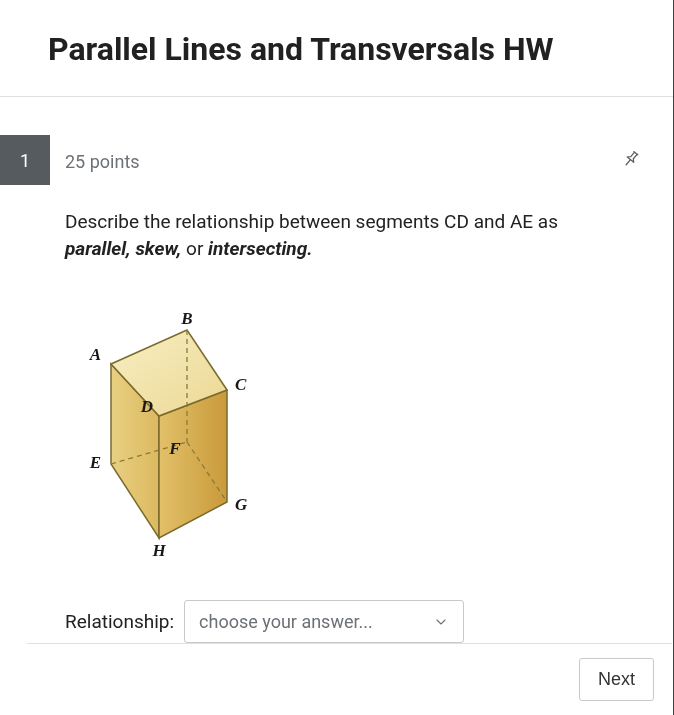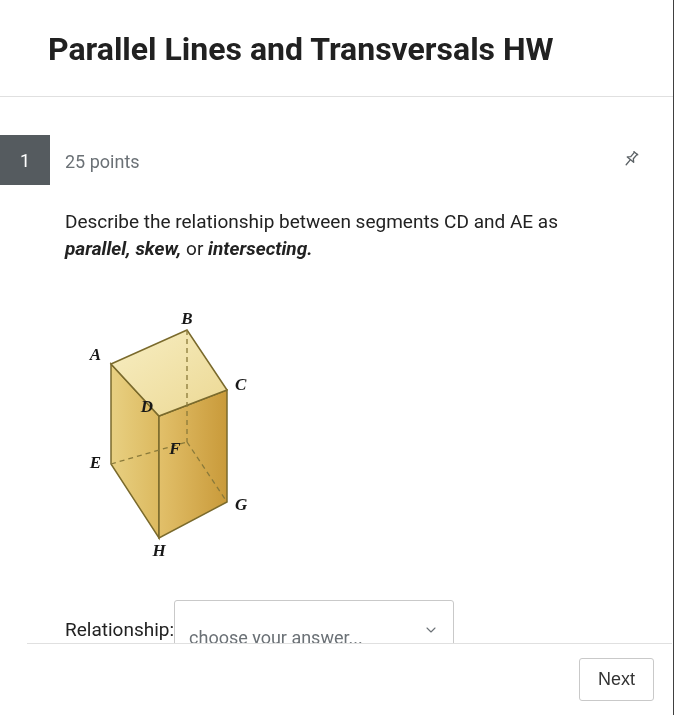--- a/index.html
+++ b/index.html
@@ -81,33 +81,34 @@
     .question-text .emph {
       font-style: italic;
       font-weight: 700;
     }
     .figure-wrap {
       padding: 18px 0 14px 12px;
     }
     .answer-row {
       display: flex;
       align-items: center;
+      gap: 10px;
       padding: 18px 0 28px 0;
     }
     .answer-label {
       font-size: 19px;
       color: #222;
     }
     .select-wrap {
       position: relative;
       display: inline-flex;
       align-items: center;
       border: 1px solid #c9c9c9;
       border-radius: 3px;
-      padding: 26px 40px 10px 14px;
+      padding: 10px 40px 10px 14px;
       min-width: 280px;
       background: #fff;
       cursor: pointer;
     }
     .select-placeholder {
       font-size: 18px;
       color: #6b7176;
     }
     .chevron-down {
       position: absolute;

